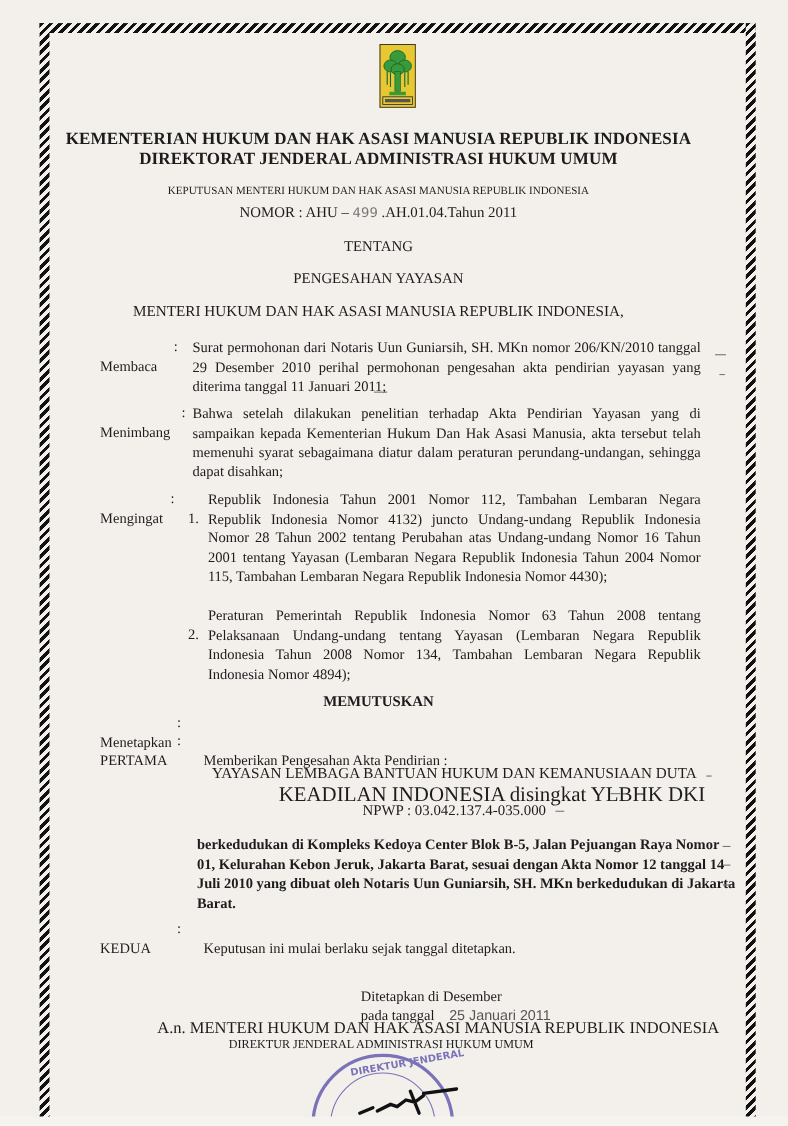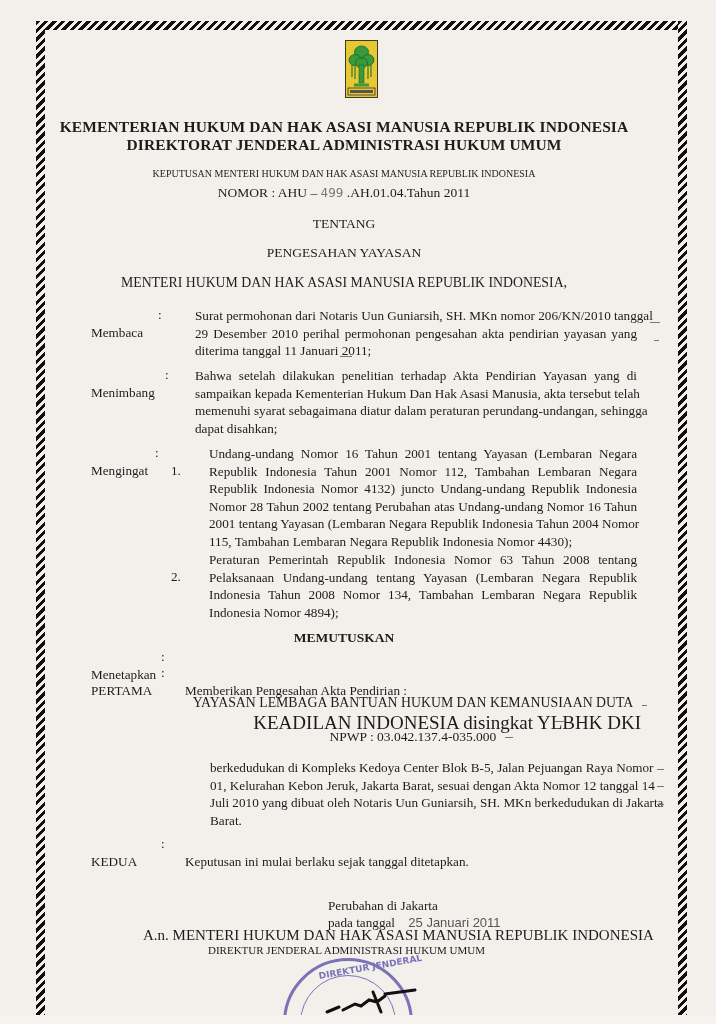--- a/index.html
+++ b/index.html
@@ -24,21 +24,21 @@
     background: #e8c832; border: 1px solid #3a3a2a; box-sizing: border-box;
   }
   .logo svg { display: block; }
   .abs { position: absolute; white-space: nowrap; }
   .center { left: 0; width: 688px; text-align: center; }
   .h-bold { font-weight: bold; font-size: 15.5px; letter-spacing: 0.1px; }
   .h-reg { font-size: 14.5px; }
   .label { position: absolute; font-size: 13.2px; white-space: nowrap; margin-top: 18px; }
   .colon { position: absolute; font-size: 13.2px; }
   .para { position: absolute; font-size: 13.2px; line-height: 17.6px; text-align: justify; white-space: normal; }
-  .para .ln { display: block; text-align: justify; text-align-last: justify; white-space: nowrap; margin-left: 20px; }
+  .para .ln { display: block; text-align: justify; text-align-last: justify; white-space: nowrap; }
   .para .ln.last { text-align-last: left; }
   .mono { font-family: Liberation Sans, sans-serif; color: #555; }
   .stamp-num { color: #777; font-family: "DejaVu Sans", sans-serif; font-size: 12px; }
   .tick { position: absolute; height: 1px; background: #777; width: 10px; }
   .stamp {
     position: absolute; left: 283px; top: 958px; width: 130px; height: 130px;
     border-radius: 50%; border: 3px solid #7a73b8; box-sizing: border-box;
   }
   .stamp .inner {
     position: absolute; left: 14px; top: 14px; right: 14px; bottom: 14px;
@@ -99,21 +99,20 @@
   <span class="ln">sampaikan  kepada Kementerian Hukum Dan Hak Asasi Manusia, akta tersebut telah</span>
   <span class="ln">memenuhi syarat sebagaimana diatur dalam peraturan perundang-undangan, sehingga</span>
   <span class="ln last">dapat disahkan;</span>
 </div>
 
 <div class="label" style="left:91px; top:445px;">Mengingat</div>
 <div class="colon" style="left:155px; top:445px;">:</div>
 
 <div class="label" style="left:171px; top:445px;">1.</div>
 <div class="para" style="left:189px; top:445px; width:448px;">
-  <span class="ln">Undang-undang Nomor 16 Tahun 2001 tentang Yayasan (Lembaran Negara</span>
   <span class="ln">Republik Indonesia Tahun 2001 Nomor 112, Tambahan Lembaran Negara</span>
   <span class="ln">Republik  Indonesia Nomor 4132) juncto Undang-undang Republik Indonesia</span>
   <span class="ln">Nomor 28 Tahun 2002 tentang Perubahan atas Undang-undang Nomor 16 Tahun</span>
   <span class="ln">2001 tentang Yayasan (Lembaran Negara Republik Indonesia Tahun 2004 Nomor</span>
   <span class="ln last">115, Tambahan Lembaran Negara Republik Indonesia Nomor 4430);</span>
 </div>
 
 <div class="label" style="left:171px; top:551px;">2.</div>
 <div class="para" style="left:189px; top:551px; width:448px;">
   <span class="ln">Peraturan Pemerintah Republik Indonesia Nomor 63 Tahun 2008 tentang</span>
@@ -127,42 +126,42 @@
 <div class="label" style="left:91px; top:649px;">Menetapkan</div>
 <div class="colon" style="left:161px; top:649px;">:</div>
 <div class="label" style="left:91px; top:665px;">PERTAMA</div>
 <div class="colon" style="left:161px; top:665px;">:</div>
 <div class="label" style="left:185px; top:665px;">Memberikan Pengesahan Akta Pendirian :</div>
 
 <div class="abs" style="left:185px; width:456px; text-align:center; top:695px; font-size:13.8px;">YAYASAN LEMBAGA BANTUAN HUKUM DAN KEMANUSIAAN DUTA</div>
 <div class="abs" style="left:185px; width:456px; text-align:right; top:712px; font-size:19px;">KEADILAN INDONESIA disingkat YLBHK DKI</div>
 <div class="abs" style="left:185px; width:456px; text-align:center; top:729px; font-size:13.5px;">NPWP : 03.042.137.4-035.000</div>
 
-<div class="para" style="left:190px; top:759px; width:452px;">
+<div class="para" style="left:179px; top:759px; width:452px;font-weight:bold;">
   <span class="ln">berkedudukan di Kompleks Kedoya Center Blok B-5, Jalan Pejuangan Raya Nomor</span>
   <span class="ln">01, Kelurahan Kebon Jeruk, Jakarta Barat, sesuai dengan Akta Nomor 12 tanggal 14</span>
   <span class="ln">Juli 2010 yang dibuat oleh Notaris Uun Guniarsih, SH. MKn berkedudukan di Jakarta</span>
   <span class="ln last">Barat.</span>
 </div>
 
 <div class="tick" style="left:650px; top:322px;"></div>
 <div class="tick" style="left:654px; top:340px; width:5px;"></div>
 <div class="tick" style="left:340px; top:356px; width:12px;"></div>
 <div class="tick" style="left:642px; top:705px; width:5px;"></div>
 <div class="tick" style="left:555px; top:721px; width:9px;"></div>
 <div class="tick" style="left:505px; top:737px; width:8px;"></div>
 <div class="tick" style="left:657px; top:769px; width:7px;"></div>
 <div class="tick" style="left:657px; top:786px; width:7px;"></div>
 <div class="tick" style="left:657px; top:804px; width:7px;"></div>
 
 <div class="label" style="left:91px; top:836px;">KEDUA</div>
 <div class="colon" style="left:161px; top:836px;">:</div>
 <div class="label" style="left:185px; top:836px;">Keputusan ini mulai berlaku sejak tanggal ditetapkan.</div>
 
-<div class="label" style="left:328px; top:880px;">Perubahan di Jakarta</div>
+<div class="label" style="left:328px; top:880px;">Ditetapkan di Desember</div>
 <div class="label" style="left:328px; top:897px;">
   <span>pada tanggal</span>
   <span class="mono" style="margin-left:10px; font-size:13px;">25 Januari 2011</span>
 </div>
 
 <div class="abs" style="left:143px; top:927px; font-size:15px;">A.n. MENTERI HUKUM DAN HAK ASASI MANUSIA REPUBLIK INDONESIA</div>
 <div class="abs" style="left:208px; top:944px; font-size:11px;">DIREKTUR JENDERAL ADMINISTRASI HUKUM UMUM</div>
 
 <div class="stamp">
   <div class="inner"></div>

